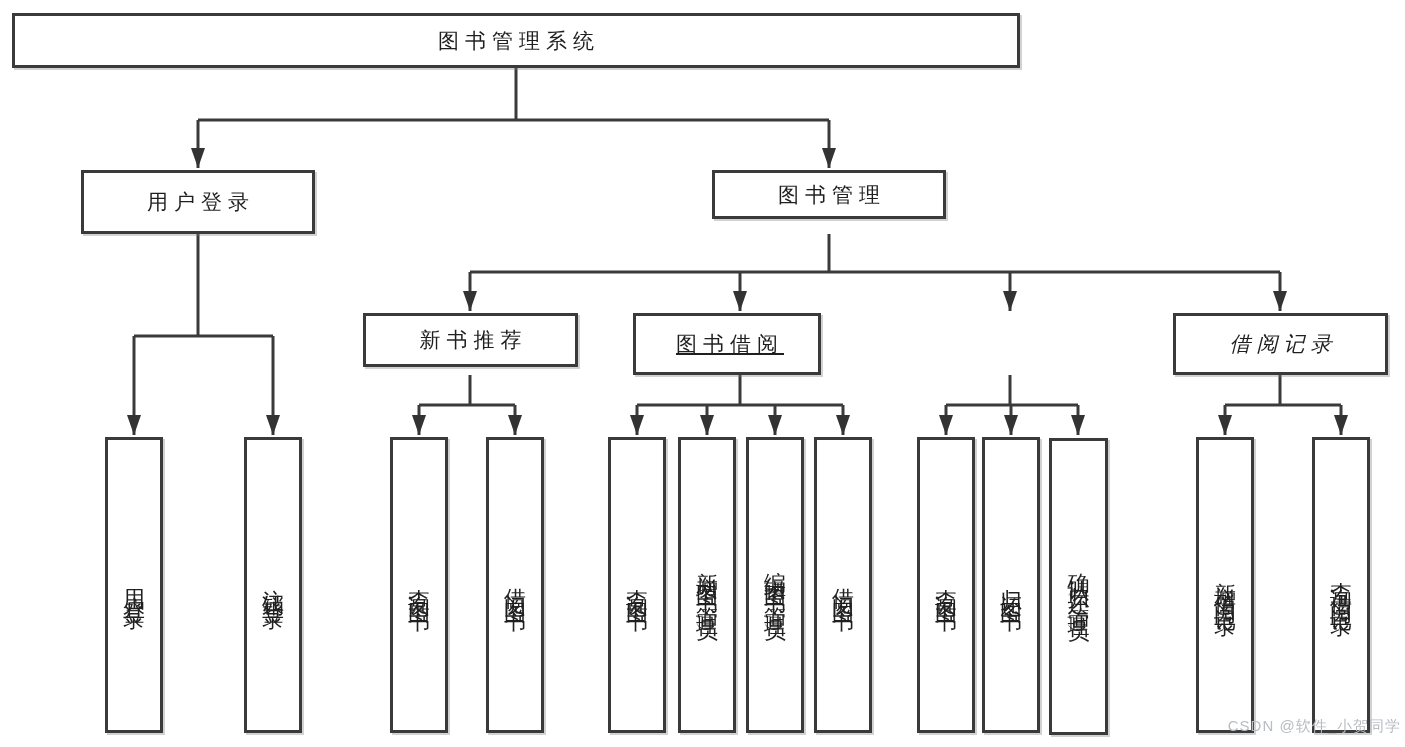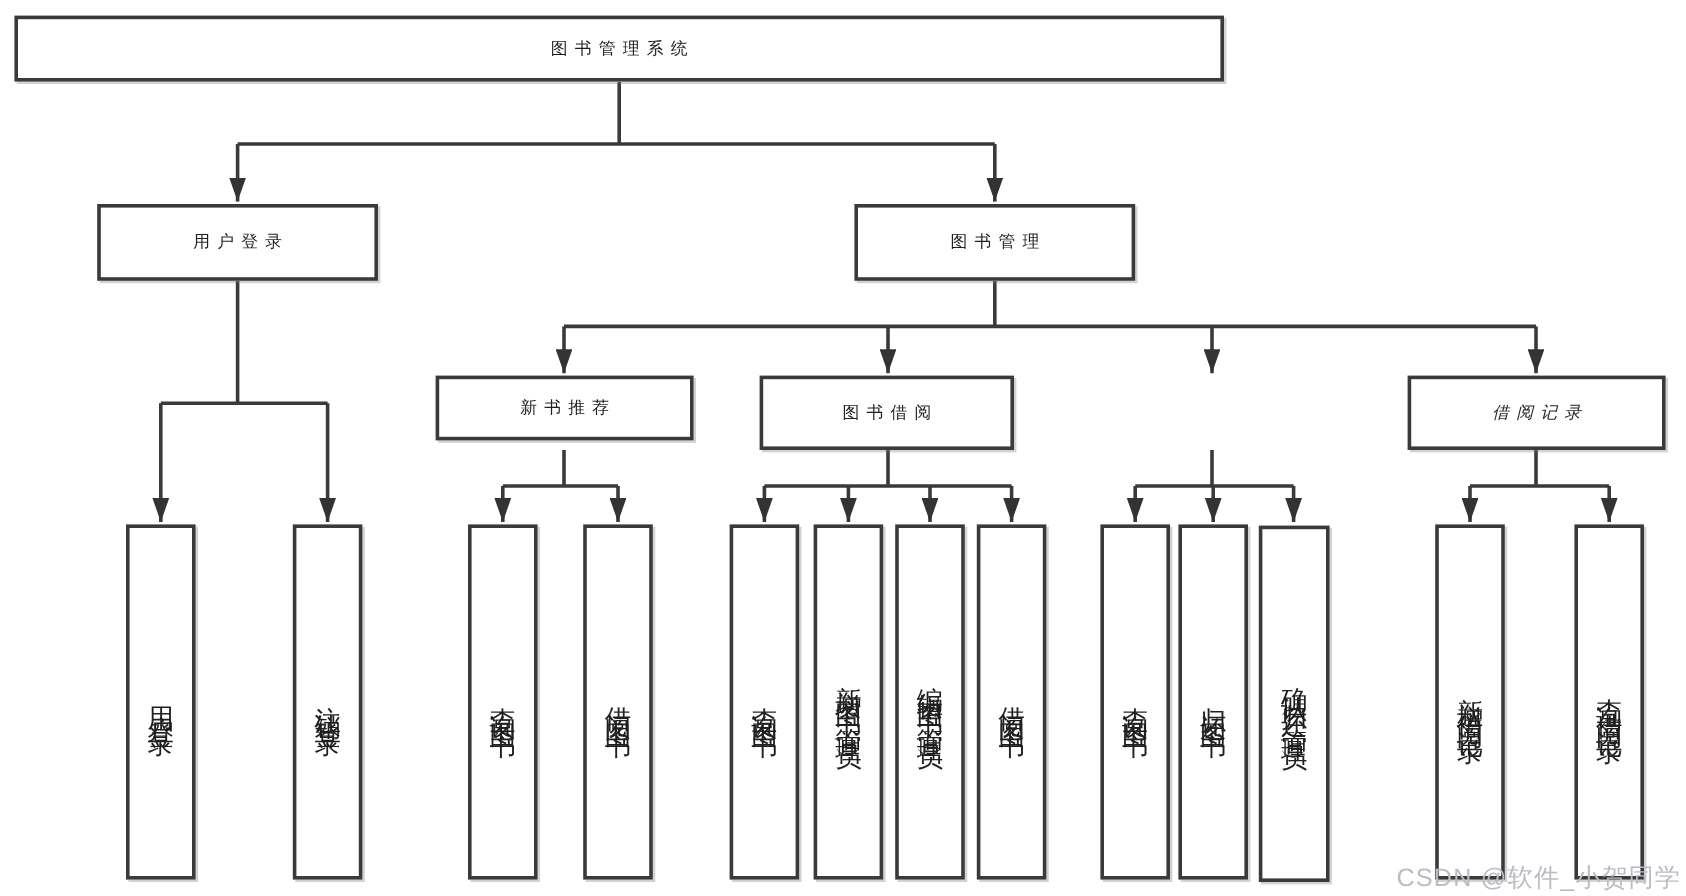--- a/index.html
+++ b/index.html
@@ -8,28 +8,28 @@
     position:relative;width:1405px;height:747px;background:#ffffff;
     overflow:hidden;
   }
   #wires{position:absolute;left:0;top:0;z-index:1;}
   .node{
     position:absolute;box-sizing:border-box;z-index:2;
     border:3px solid #3a3a3a;background:#ffffff;color:#1f1f1f;
     display:flex;align-items:center;justify-content:center;
     box-shadow:2px 2px 0 rgba(125,125,125,0.35);
   }
-  .hnode{font-size:14px;letter-spacing:6px;text-indent:6px;white-space:nowrap;}
+  .hnode{font-size:21px;letter-spacing:6px;text-indent:6px;white-space:nowrap;}
   .vnode{
     writing-mode:vertical-rl;text-orientation:mixed;
     font-size:22px;letter-spacing:7px;line-height:1;
     padding:6px 0;
   }
   .watermark{
-    position:absolute;z-index:5;color:#b9bcc2;font-size:21px;
+    position:absolute;z-index:5;color:#b9bcc2;font-size:15px;
     white-space:nowrap;letter-spacing:1px;
   }
 </style>
 </head>
 <body>
 
 <div id="stage">
 
   <svg id="wires" width="1405" height="747" viewBox="0 0 1405 747">
     <defs>
@@ -77,24 +77,24 @@
       <path d="M1280,375 V405"></path>
       <path d="M1225,405 H1341"></path>
       <path d="M1225,405 V435" marker-end="url(#arrow)"></path>
       <path d="M1341,405 V435" marker-end="url(#arrow)"></path>
     </g>
   </svg>
 
   <div class="node hnode" style="left:12px;top:13px;width:1008px;height:55px;">图书管理系统</div>
 
   <div class="node hnode" style="left:81px;top:170px;width:234px;height:64px;">用户登录</div>
-  <div class="node hnode" style="left:712px;top:170px;width:234px;height:64px;">图书管理</div>
+  <div class="node hnode" style="left:712px;top:170px;width:234px;height:49px;">图书管理</div>
 
   <div class="node hnode" style="left:363px;top:313px;width:215px;height:54px;">新书推荐</div>
-  <div class="node hnode" style="left:633px;top:313px;width:212px;height:62px;">图书借阅</div>
+  <div class="node hnode" style="left:633px;top:313px;width:188px;height:62px;text-decoration:underline;">图书借阅</div>
   <div class="node hnode" style="left:1173px;top:313px;width:215px;height:62px;font-style:italic;">借阅记录</div>
 
   <div class="node vnode" style="left:105px;top:437px;width:58px;height:296px;">用户登录</div>
   <div class="node vnode" style="left:244px;top:437px;width:58px;height:296px;">注销登录</div>
 
   <div class="node vnode" style="left:390px;top:437px;width:58px;height:296px;">查询图书</div>
   <div class="node vnode" style="left:486px;top:437px;width:58px;height:296px;">借阅图书</div>
 
   <div class="node vnode" style="left:608px;top:437px;width:58px;height:296px;">查询图书</div>
   <div class="node vnode" style="left:678px;top:437px;width:58px;height:296px;">新增图书（管理员）</div>

